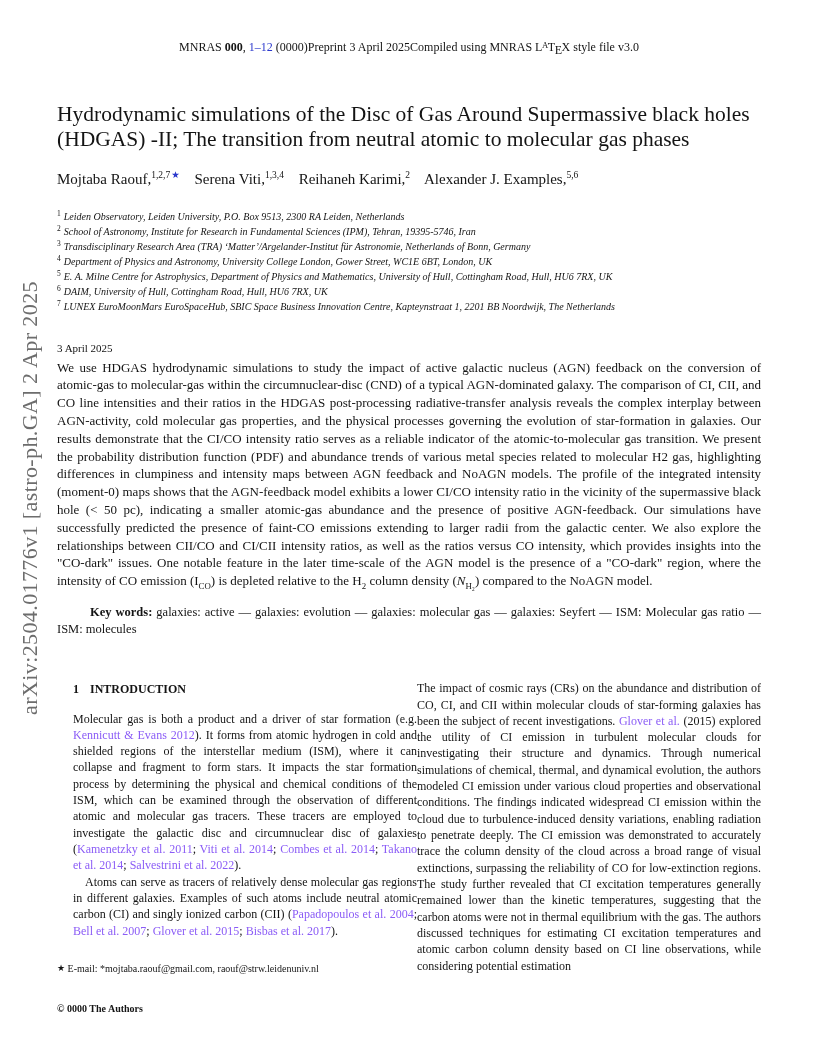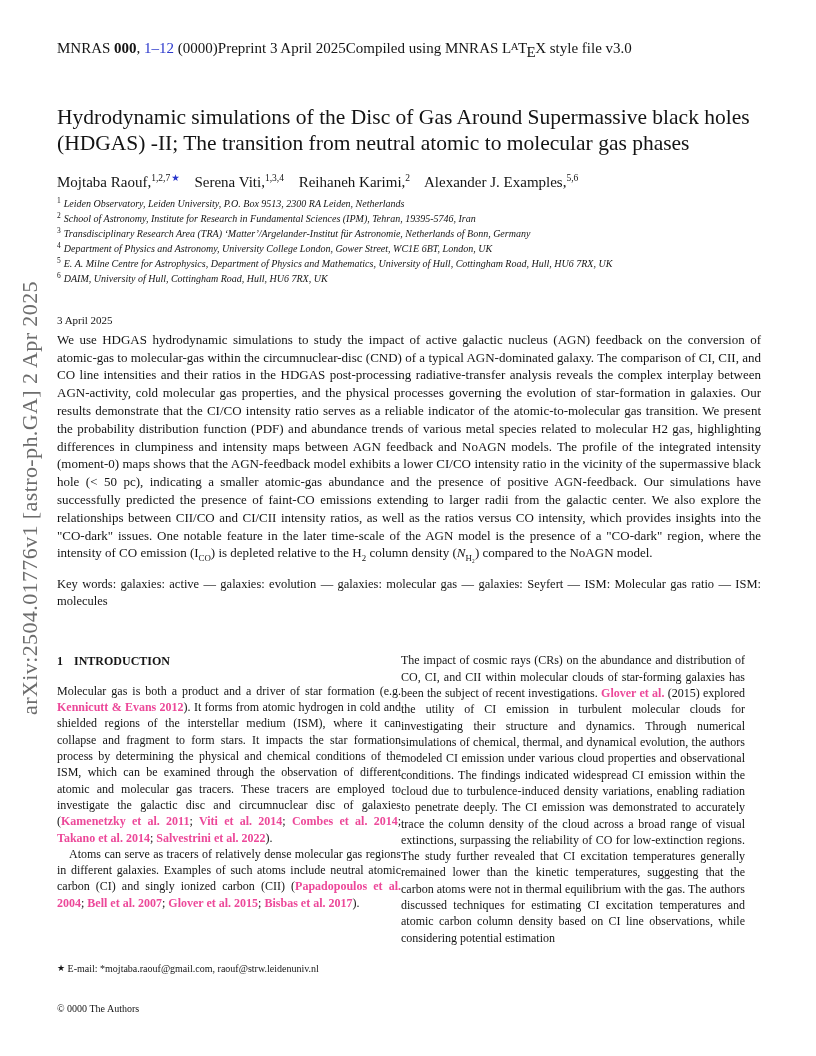--- a/index.html
+++ b/index.html
@@ -4,57 +4,57 @@
 <style>
   html,body { margin:0; padding:0; background:#ffffff; }
   .page {
     position:relative; width:816px; height:1056px; background:#ffffff;
     font-family:"Liberation Serif","DejaVu Serif",serif; color:#141414;
     overflow:hidden;
   }
   .content { position:absolute; left:57px; top:0; width:704px; }
 
   
-  .mnras-header { display:flex; justify-content:flex-start; padding-top:40px; font-size:15px; white-space:nowrap; }
+  .mnras-header { display:flex; justify-content:center; padding-top:40px; font-size:12px; white-space:nowrap; }
   .h-left b { font-weight:bold; }
   .blue { color:#2b38cc; text-decoration:none; }
   .tex-a { font-size:0.72em; vertical-align:0.32em; margin:0 -0.05em; }
   .tex-e { vertical-align:-0.22em; margin:0 -0.04em; }
 
   
   .title { margin-top:44px; font-size:21.5px; font-weight:normal; line-height:1.2; }
   .authors { margin-top:16px; font-size:15px; }
   .author { margin-right:11px; }
   .asup { font-size:9.5px;margin-top:8px; }
   .star { color:#2b38cc; margin-left:1px; cursor:pointer; }
-  .affils { margin-top:5px; font-size:10px; font-style:italic; line-height:1.36; }
+  .affils { margin-top:21px; font-size:10px; font-style:italic; line-height:1.36; }
   .affsup { font-size:7.5px; margin-right:3px; font-style:normal; }
 
   .date-line { margin-top:28px; font-size:11px; }
 
   
   .abs-head { margin-top:27px; font-size:12.5px; font-weight:bold; letter-spacing:0.3px; }
   .abstract { margin:5px 0 0 0; font-size:13px; line-height:1.37; text-align:justify; }
   .abstract sub, .rbody sub { font-size:0.68em; }
   .keywords { margin:12px 0 0 0; font-size:12.5px; line-height:1.37; text-align:justify; }
-  .kw-label { font-weight:normal; }
+  .kw-label { font-weight:bold;margin-left:33px; }
 
   
-  .columns { display:flex; gap:0; margin-top:42px; }
+  .columns { display:flex; gap:0; margin-top:42px;justify-content:flex-end; }
   .col { width:344px; font-size:12px; line-height:1.36; text-align:justify; }
   .sec-head { margin:1px 0 13px 0; font-size:12px; font-weight:bold; }
   .sec-num { margin-right:11px; }
   .col p { margin:0; }
   .p-indent { text-indent:12px; }
-  .cite { color:#ec4899; cursor:pointer;font-weight:bold; }
+  .cite { color:#8b5cf6; cursor:pointer; }
 
   
   .footnote { position:absolute; left:57px; top:963px; width:344px; font-size:10px; }
   .fn-star { font-size:9px; vertical-align:1px; }
-  .copyright { position:absolute; left:57px; top:1003px; font-size:10px; }
+  .copyright { position:absolute; left:57px; top:1003px; font-size:10px;font-weight:bold; }
 
   
   .arxiv-stamp {
     position:absolute; left:30px; top:498px;
     transform:translate(-50%,-50%) rotate(-90deg);
     font-size:22px; color:#6d6d6d; white-space:nowrap; letter-spacing:0.4px;
   }
 </style>
 </head>
 <body>
@@ -80,20 +80,21 @@
       <span class="author"><span>Alexander J. Examples,</span><sup class="asup"><span>5,6</span></sup></span>
     </div>
 
     <div class="affils">
       <div class="affil"><sup class="affsup">1</sup><span>Leiden Observatory, Leiden University, P.O. Box 9513, 2300 RA Leiden, Netherlands</span></div>
       <div class="affil"><sup class="affsup">2</sup><span>School of Astronomy, Institute for Research in Fundamental Sciences (IPM), Tehran, 19395-5746, Iran</span></div>
       <div class="affil"><sup class="affsup">3</sup><span>Transdisciplinary Research Area (TRA) ‘Matter’/Argelander-Institut für Astronomie, Netherlands of Bonn, Germany</span></div>
       <div class="affil"><sup class="affsup">4</sup><span>Department of Physics and Astronomy, University College London, Gower Street, WC1E 6BT, London, UK</span></div>
       <div class="affil"><sup class="affsup">5</sup><span>E. A. Milne Centre for Astrophysics, Department of Physics and Mathematics, University of Hull, Cottingham Road, Hull, HU6 7RX, UK</span></div>
       <div class="affil"><sup class="affsup">6</sup><span>DAIM, University of Hull, Cottingham Road, Hull, HU6 7RX, UK</span></div>
+      <div class="affil"><sup class="affsup">7</sup><span>LUNEX EuroMoonMars EuroSpaceHub, SBIC Space Business Innovation Centre, Kapteynstraat 1, 2201 BB Noordwijk, The Netherlands</span></div>
     </div>
 
     <div class="date-line">3 April 2025</div>
 
     <p class="abstract"><span>We use HDGAS hydrodynamic simulations to study the impact of active galactic nucleus (AGN) feedback on the conversion of atomic-gas to molecular-gas within the circumnuclear-disc (CND) of a typical AGN-dominated galaxy. The comparison of CI, CII, and CO line intensities and their ratios in the HDGAS post-processing radiative-transfer analysis reveals the complex interplay between AGN-activity, cold molecular gas properties, and the physical processes governing the evolution of star-formation in galaxies. Our results demonstrate that the CI/CO intensity ratio serves as a reliable indicator of the atomic-to-molecular gas transition. We present the probability distribution function (PDF) and abundance trends of various metal species related to molecular H2 gas, highlighting differences in clumpiness and intensity maps between AGN feedback and NoAGN models. The profile of the integrated intensity (moment-0) maps shows that the AGN-feedback model exhibits a lower CI/CO intensity ratio in the vicinity of the supermassive black hole (&lt; 50 pc), indicating a smaller atomic-gas abundance and the presence of positive AGN-feedback. Our simulations have successfully predicted the presence of faint-CO emissions extending to larger radii from the galactic center. We also explore the relationships between CII/CO and CI/CII intensity ratios, as well as the ratios versus CO intensity, which provides insights into the "CO-dark" issues. One notable feature in the later time-scale of the AGN model is the presence of a "CO-dark" region, where the intensity of CO emission (I</span><sub>CO</sub><span>) is depleted relative to the H</span><sub>2</sub><span> column density (</span><i>N</i><sub>H₂</sub><span>) compared to the NoAGN model.</span></p>
 
     <p class="keywords"><span class="kw-label">Key words:</span><span> galaxies: active — galaxies: evolution — galaxies: molecular gas — galaxies: Seyfert — ISM: Molecular gas ratio — ISM: molecules</span></p>
 
     <div class="columns">
 

